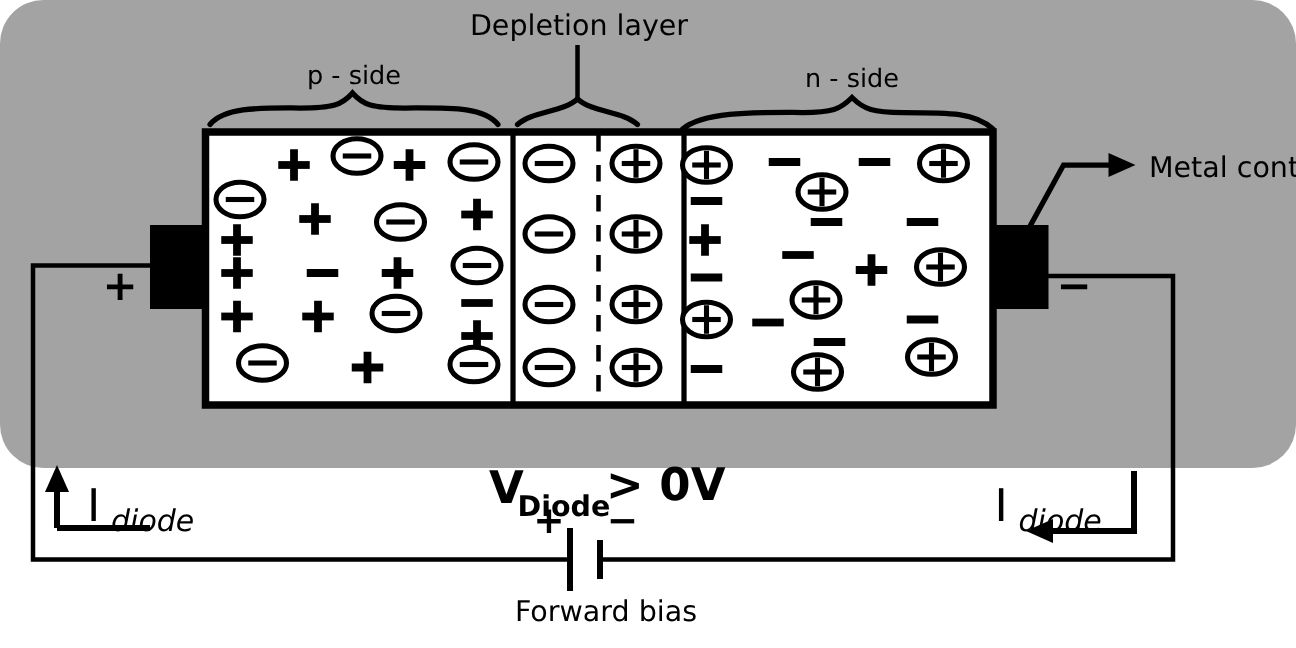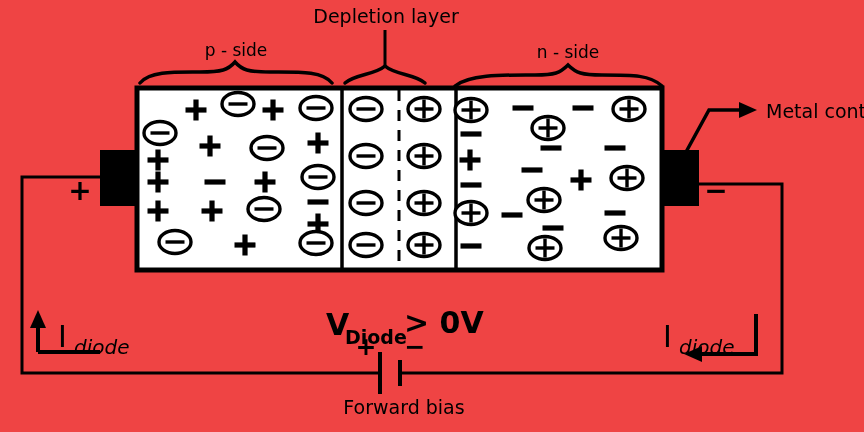--- a/index.html
+++ b/index.html
@@ -1,18 +1,18 @@
 <!DOCTYPE html>
 <html><head>
 <meta charset="utf-8">
 <style>
   html,body{margin:0;padding:0;background:#ffffff;}
   body{width:864px;height:432px;overflow:hidden;
        font-family:"DejaVu Sans",sans-serif;color:#000;}
-  #stage{position:relative;width:864px;height:432px;background:#ef4444;}
+  #stage{position:relative;width:864px;height:312px;background:#a3a3a3;border-radius:29px;}
   svg#diagram{position:absolute;left:0;top:0;width:864px;height:432px;display:block;}
   .lbl{font-family:"DejaVu Sans",sans-serif;fill:#000;}
 </style>
 </head>
 <body>
 
 <div id="stage">
   <svg id="diagram" viewBox="0 0 864 432" xmlns="http://www.w3.org/2000/svg">
 
     <g stroke="#000" fill="none" stroke-width="3">

